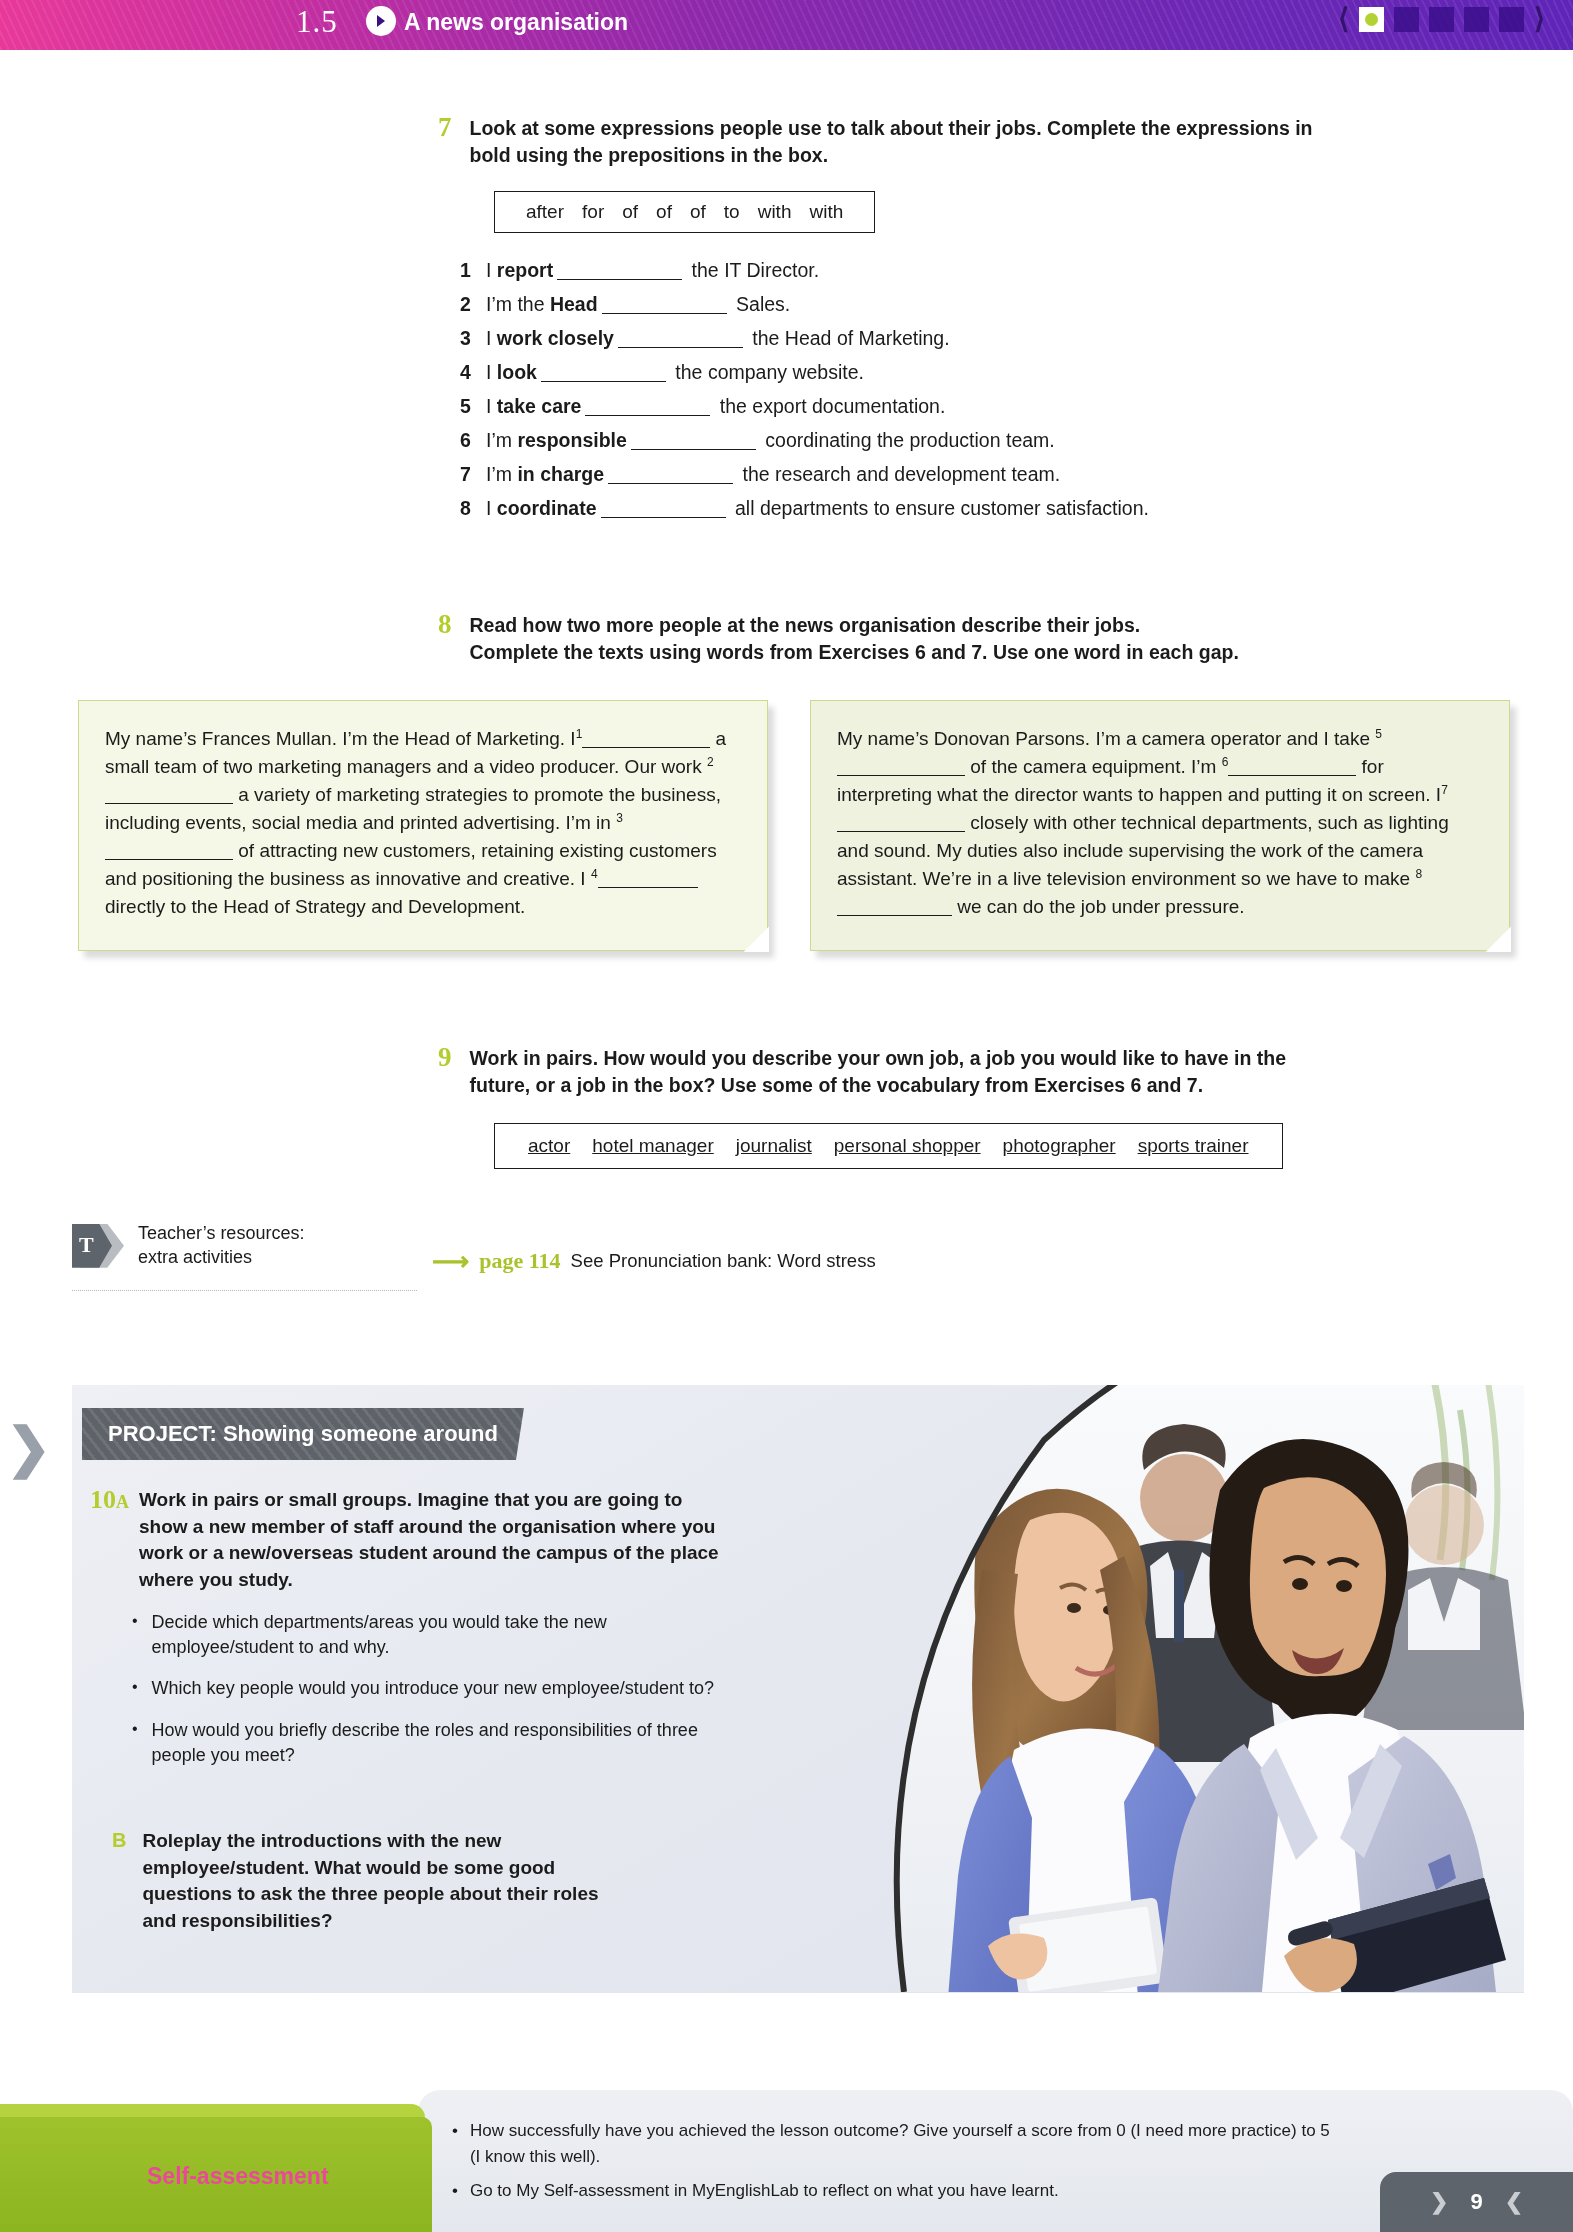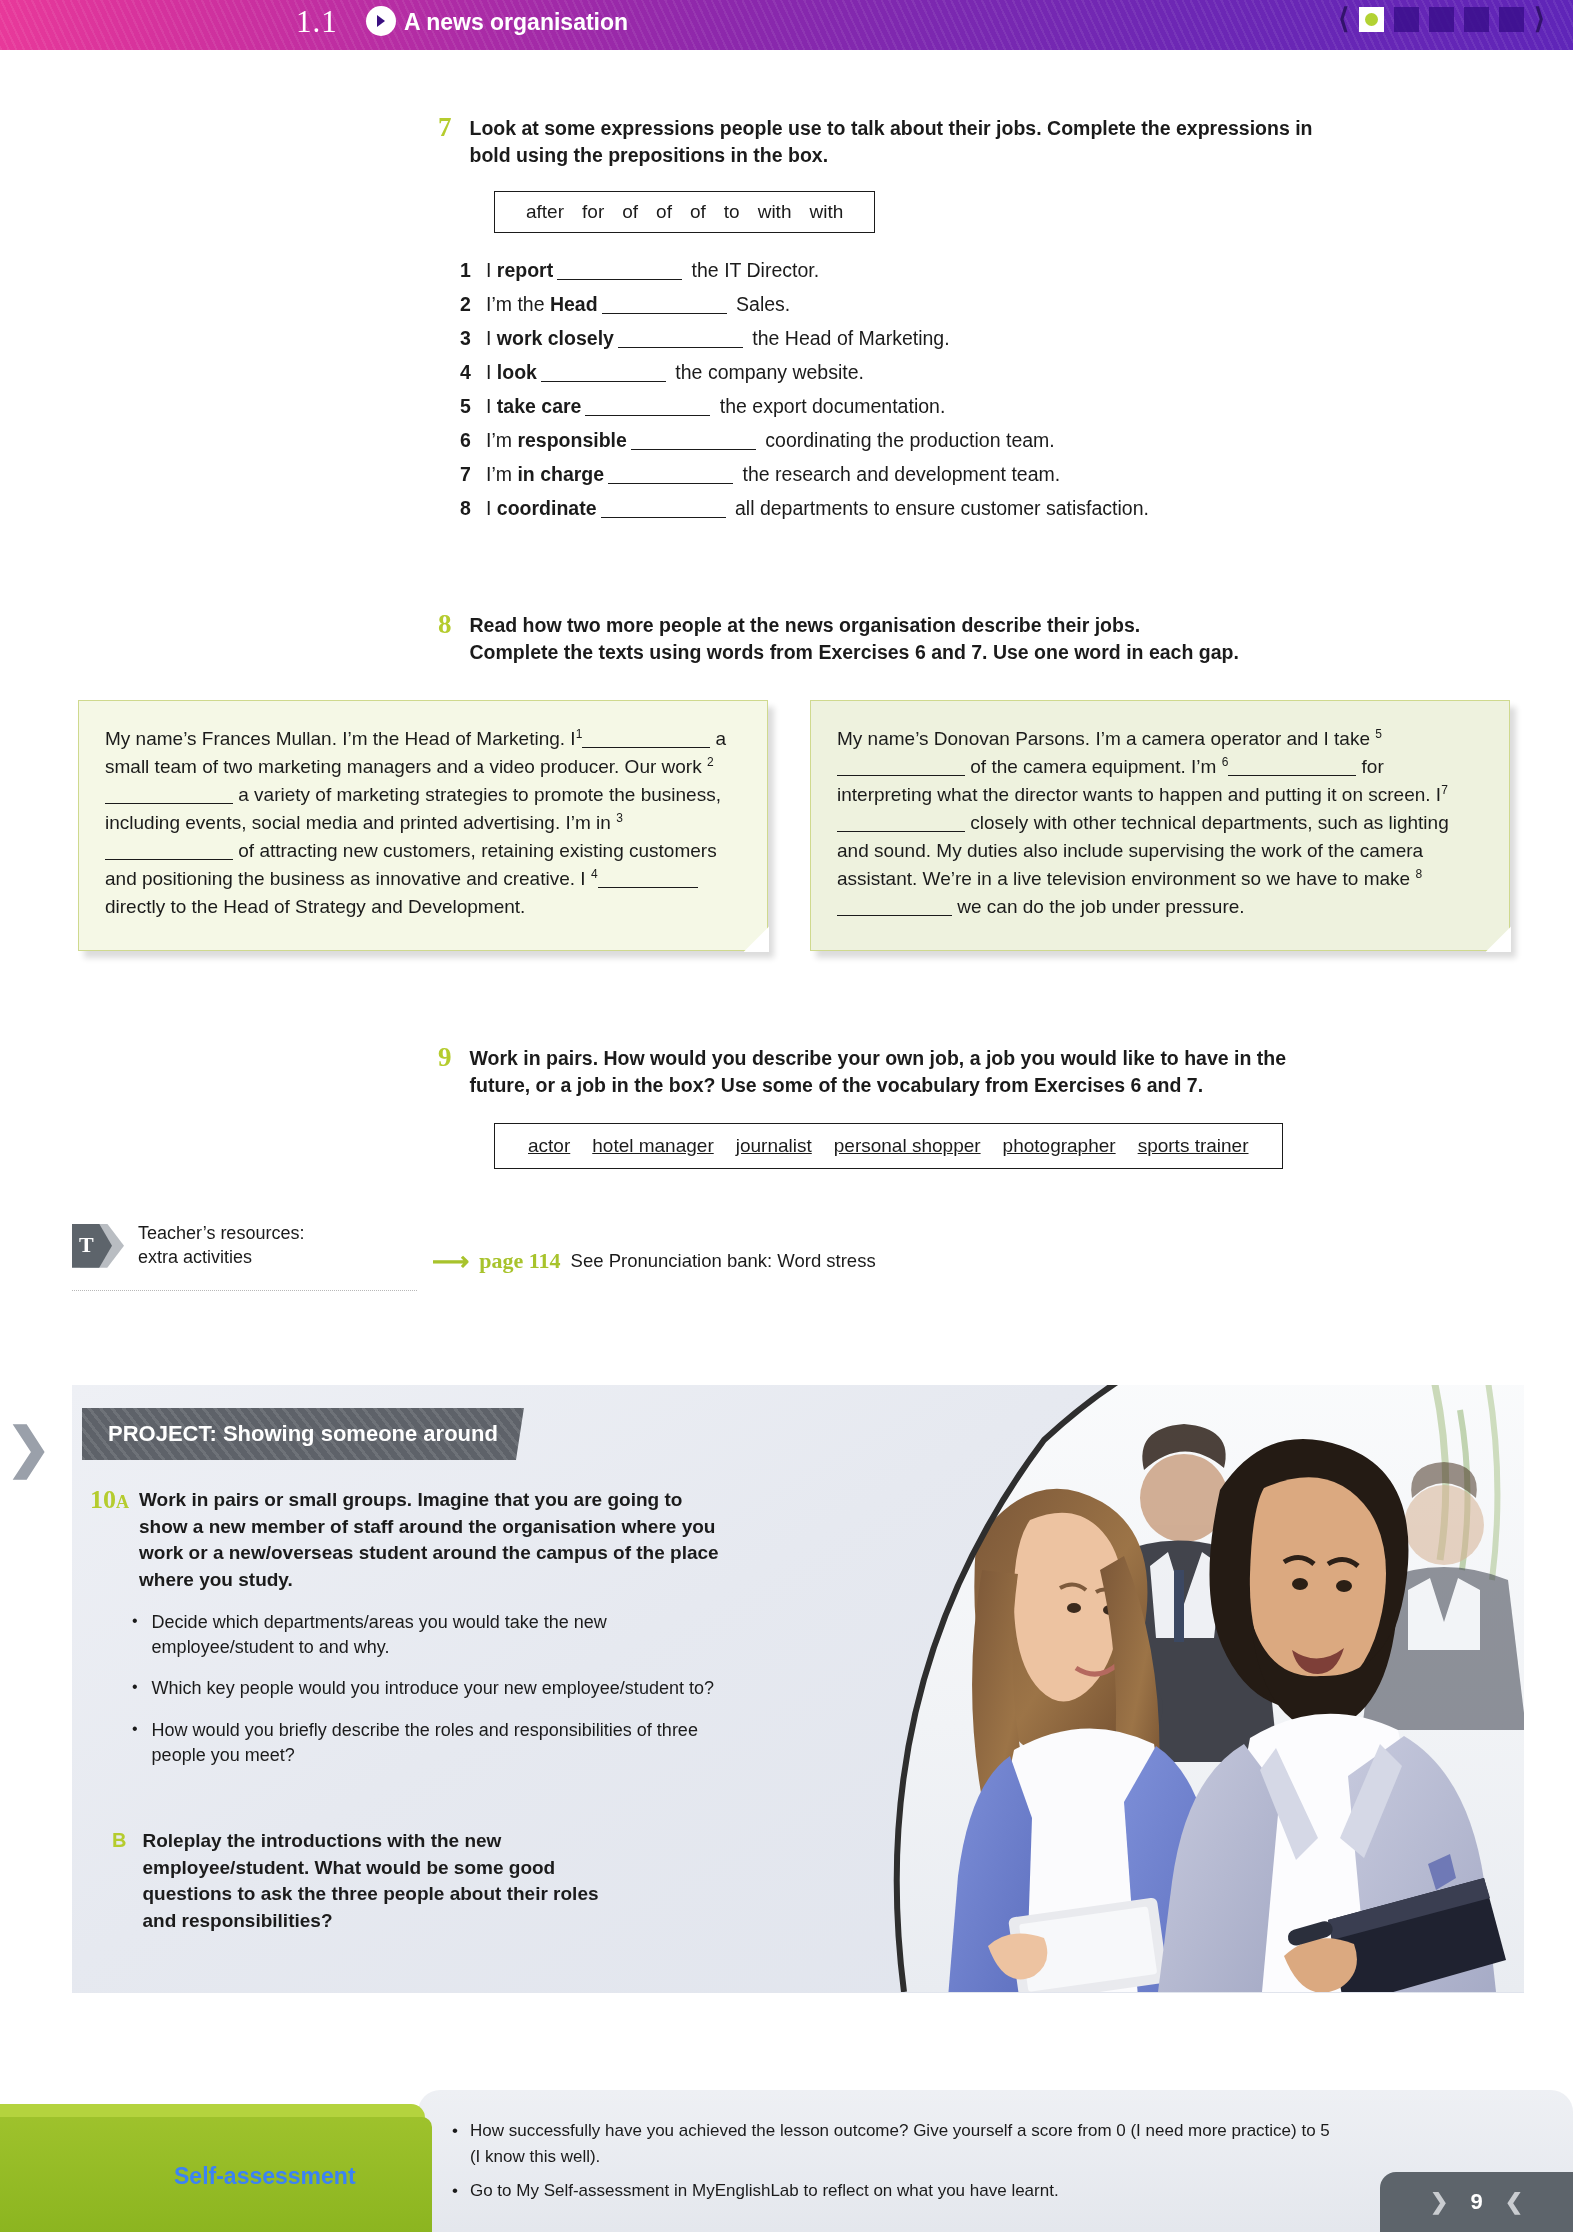--- a/index.html
+++ b/index.html
@@ -294,22 +294,22 @@
   }
   .sa-green-top {
     position: absolute;
     left: 0; top: 2104px;
     width: 425px; height: 16px;
     background: #b4d33e;
     border-radius: 0 14px 0 0;
   }
   .sa-label {
     position: absolute;
-    left: 174px; top: 2163px;
-    color: #3b82f6; font-size: 23px; font-weight: bold;
+    left: 147px; top: 2163px;
+    color: #ec4899; font-size: 23px; font-weight: bold;
   }
   .sa-bullets { position: absolute; left: 452px; top: 2118px; width: 880px; }
   .sa-bullet {
     display: flex; gap: 12px;
     font-size: 17px; color: #1b1b1b; line-height: 1.5;
     margin-bottom: 9px;
   }
   .page-tab {
     position: absolute;
     right: 0; top: 2172px;
@@ -321,21 +321,21 @@
   }
   .page-tab .pg { color: #ffffff; }
 </style>
 </head>
 <body>
 
 <div class="page">
 
   <div class="header">
     <div class="header-stripes"></div>
-    <div class="unit-num">1.1</div>
+    <div class="unit-num">1.5</div>
     <div class="unit-arrow">
       <svg width="14" height="16" viewBox="0 0 14 16">
           <path d="M3 2 L11 8 L3 14 Z" fill="#3a0f80"></path>
         </svg>
     </div>
     <div class="unit-title">A news organisation</div>
 
     <div class="nav-cluster">
       <span class="nav-chev">⟨</span>
       <span class="nav-sq active">

